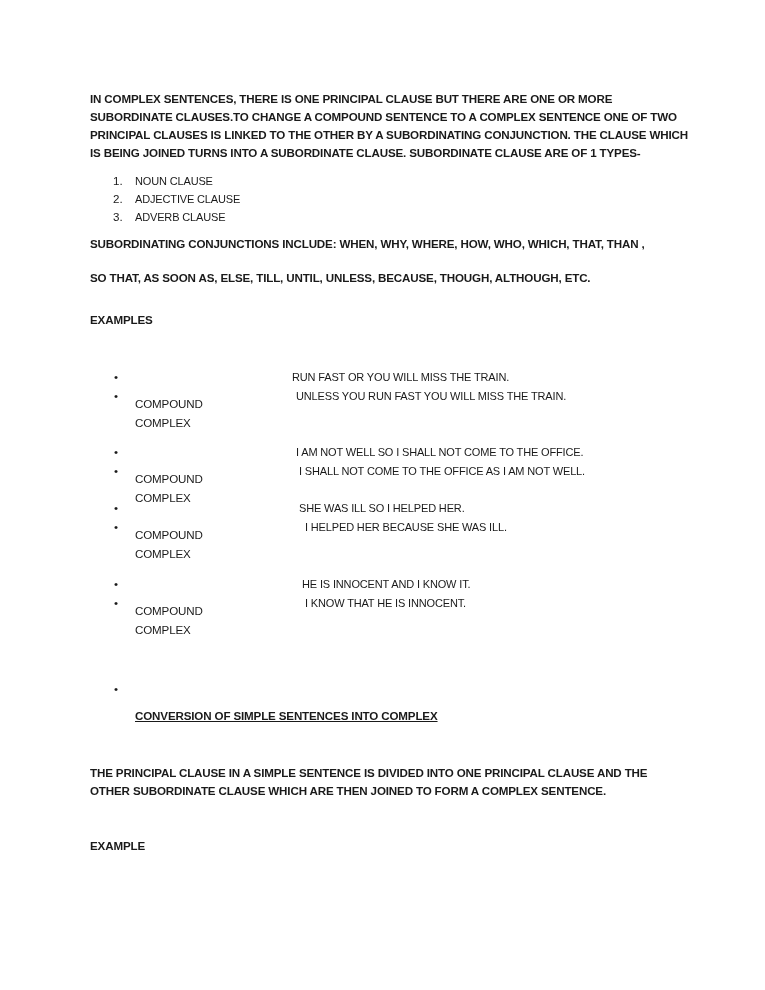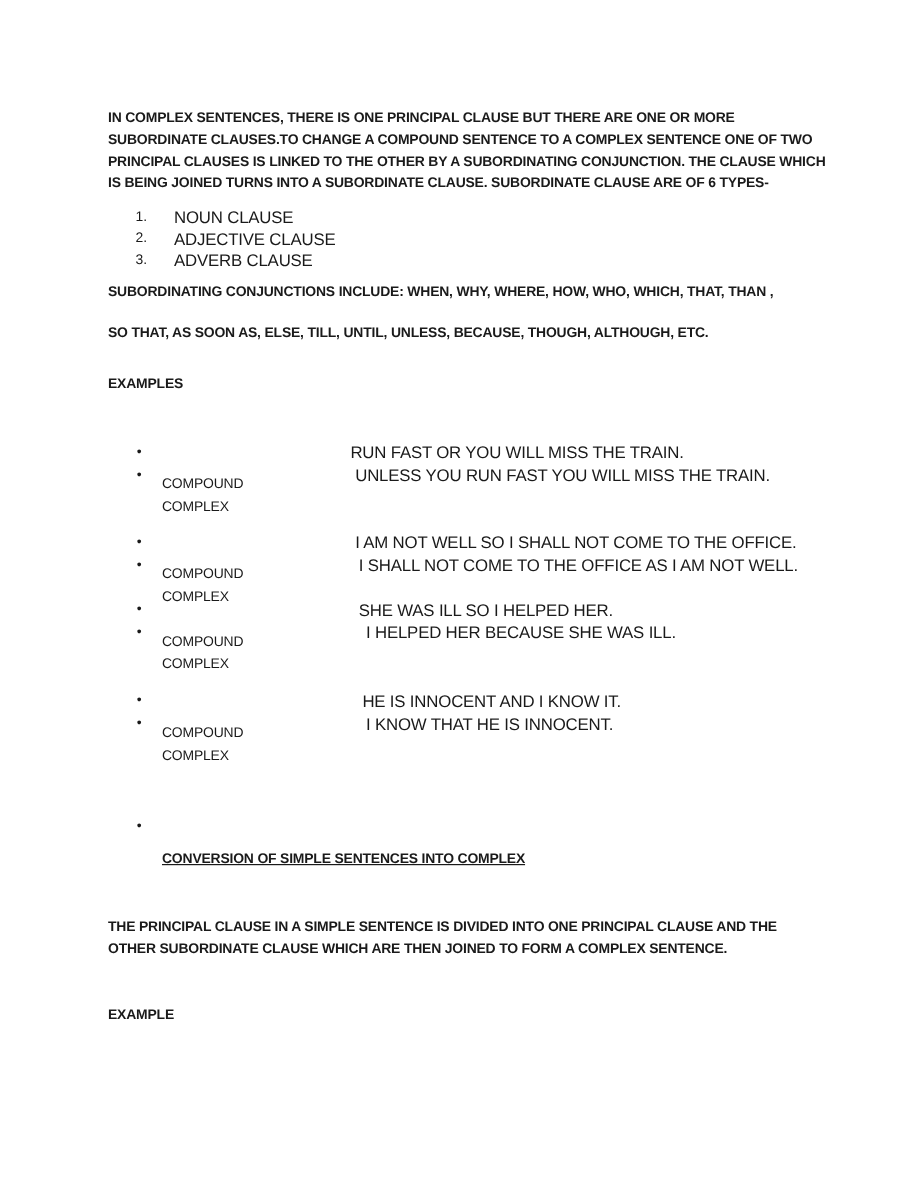--- a/index.html
+++ b/index.html
@@ -1,35 +1,35 @@
 <!DOCTYPE html>
 <html><head>
   <meta charset="utf-8">
   <style>
     html, body { margin: 0; padding: 0; background: #ffffff; }
     body { width: 765px; height: 990px; position: relative; overflow: hidden;
            font-family: "Liberation Sans", sans-serif; color: #1a1a1a; }
     .line { position: absolute; left: 90px; font-size: 11.6px; line-height: 18px; white-space: nowrap; letter-spacing: -0.15px; font-weight: bold; }
     .num { position: absolute; left: 113px; font-size: 11.6px; line-height: 18px; }
-    .numtext { position: absolute; left: 145px; font-size: 14px; line-height: 18px; white-space: nowrap; letter-spacing: -0.15px; }
+    .numtext { position: absolute; left: 135px; font-size: 11px; line-height: 18px; white-space: nowrap; letter-spacing: -0.15px; }
     .bullet { position: absolute; left: 114px; font-size: 11.6px; line-height: 18px; }
     .label { position: absolute; left: 135px; font-size: 11.6px; line-height: 18px; white-space: nowrap; letter-spacing: -0.15px; margin-top: 27px; }
-    .sent { position: absolute; font-size: 14px; line-height: 18px; white-space: nowrap; letter-spacing: -0.15px; }
+    .sent { position: absolute; font-size: 11px; line-height: 18px; white-space: nowrap; letter-spacing: -0.15px; }
     .heading { font-weight: bold; text-decoration: underline; }
   </style>
 </head>
 <body>
 
 <div>
 
   <div>
     <div class="line" style="top:90px">IN COMPLEX SENTENCES, THERE IS ONE PRINCIPAL CLAUSE BUT THERE ARE ONE OR MORE</div>
     <div class="line" style="top:108px">SUBORDINATE CLAUSES.TO CHANGE A COMPOUND SENTENCE TO A COMPLEX SENTENCE ONE OF TWO</div>
     <div class="line" style="top:126px">PRINCIPAL CLAUSES IS LINKED TO THE OTHER BY A SUBORDINATING CONJUNCTION. THE CLAUSE WHICH</div>
-    <div class="line" style="top:144px">IS BEING JOINED TURNS INTO A SUBORDINATE CLAUSE. SUBORDINATE CLAUSE ARE OF 6 TYPES-</div>
+    <div class="line" style="top:144px">IS BEING JOINED TURNS INTO A SUBORDINATE CLAUSE. SUBORDINATE CLAUSE ARE OF 1 TYPES-</div>
   </div>
 
   <div>
     <div>
       <span class="num" style="top:172px">1.</span>
       <span class="numtext" style="top:172px">NOUN CLAUSE</span>
     </div>
     <div>
       <span class="num" style="top:190px">2.</span>
       <span class="numtext" style="top:190px">ADJECTIVE CLAUSE</span>

